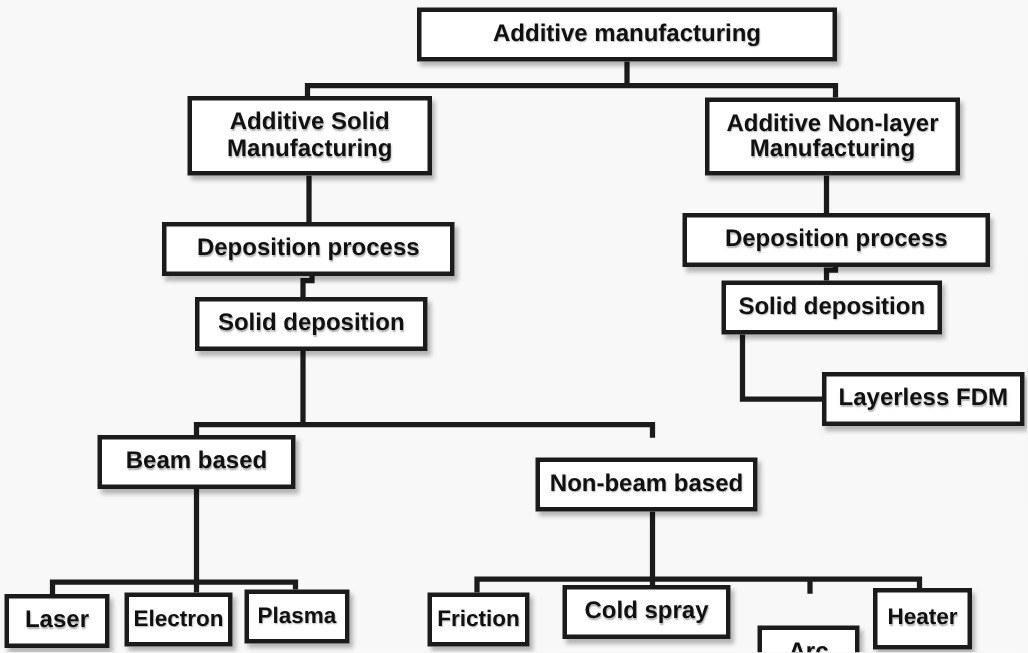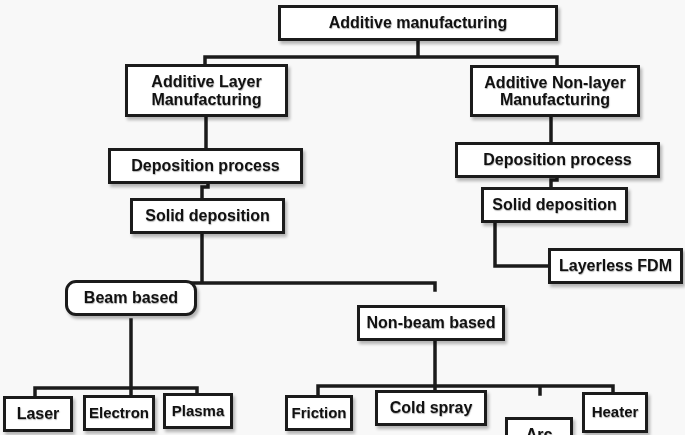--- a/index.html
+++ b/index.html
@@ -40,21 +40,21 @@
   }
   
   .n-root      { left:278px; top:5px;   width:280px; height:28px; }
   .n-alm       { left:125px; top:64px;  width:163px; height:53px; }
   .n-anm       { left:470px; top:65px;  width:170px; height:52px; }
   .n-dep-l     { left:108px; top:148px; width:195px; height:27px; }
   .n-sol-l     { left:130px; top:198px; width:155px; height:32px; }
   .n-dep-r     { left:455px; top:142px; width:205px; height:28px; }
   .n-sol-r     { left:481px; top:187px; width:147px; height:35px; }
   .n-lfdm      { left:548px; top:248px; width:135px; height:25px; }
-  .n-beam      { left:65px;  top:280px; width:132px; height:32px;border-radius:11px; }
+  .n-beam      { left:65px;  top:290px; width:132px; height:32px; }
   .n-nonbeam   { left:357px; top:305px; width:148px; height:31px; }
   .n-laser     { left:3px;   top:396px; width:70px;  height:34px; }
   .n-electron  { left:83px;  top:395px; width:72px;  height:35px; font-size:15px; }
   .n-plasma    { left:163px; top:393px; width:70px;  height:35px; font-size:15px; }
   .n-friction  { left:285px; top:395px; width:68px;  height:30px; font-size:15px; }
   .n-coldspray { left:375px; top:390px; width:112px; height:33px; }
   .n-arc       { left:505px; top:393px; width:68px;  height:35px;margin-top:24px; }
   .n-heater    { left:582px; top:392px; width:66px;  height:41px; font-size:15px; }
 </style>
 </head>
@@ -77,21 +77,21 @@
       <path d="M435 320 L435 386 M318 386 L613 386 M318 386 L318 396 M435 386 L435 391 M540 386 L540 394 M613 386 L613 393"></path>
 
       <path d="M551 117 L551 142"></path>
       <path d="M557 170 L557 180 L551 180 L551 187"></path>
       <path d="M495 222 L495 266 L548 266"></path>
     </g>
   </svg>
 
   <div class="node n-root">Additive manufacturing</div>
 
-  <div class="node n-alm">Additive Layer Manufacturing</div>
+  <div class="node n-alm">Additive Solid Manufacturing</div>
 
   <div class="node n-anm">Additive Non-layer Manufacturing</div>
 
   <div class="node n-dep-l">Deposition process</div>
 
   <div class="node n-sol-l">Solid deposition</div>
 
   <div class="node n-dep-r">Deposition process</div>
 
   <div class="node n-sol-r">Solid deposition</div>

